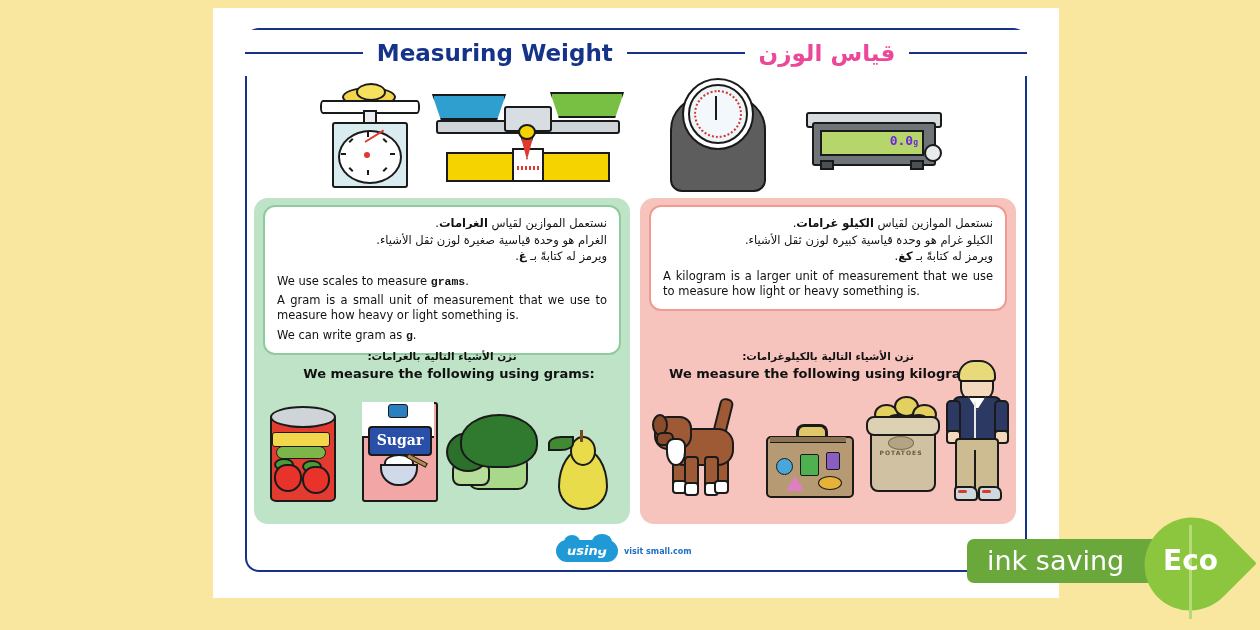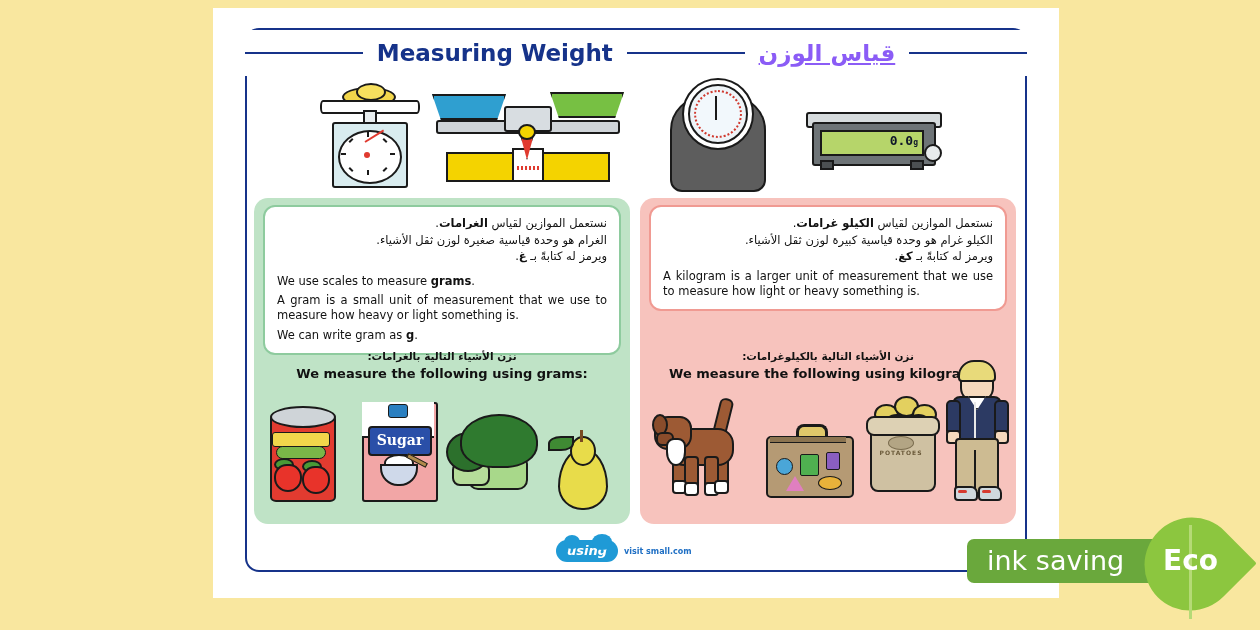--- a/index.html
+++ b/index.html
@@ -25,22 +25,22 @@
   .titlebar{
     position:absolute;left:245px;top:30px;width:782px;height:46px;
     display:flex;align-items:center;
     background:#ffffff;
   }
   .title-en{
     color:#16338a;font-weight:bold;font-size:23px;
     padding:0 14px;background:#fff;white-space:nowrap;
   }
   .title-ar{
-    color:#8b5cf6;font-weight:bold;font-size:23px;
-    padding:0 14px;background:#fff;white-space:nowrap;direction:rtl;text-decoration:underline;
+    color:#ec4899;font-weight:bold;font-size:23px;
+    padding:0 14px;background:#fff;white-space:nowrap;direction:rtl;
   }
   .title-rule{flex:1;height:2px;background:#16338a;}
 
   
   .scales{
     position:absolute;left:250px;top:78px;width:772px;height:118px;
   }
   .scale-item{position:absolute;}
 
   
@@ -99,21 +99,21 @@
   .bs-needle{position:absolute;left:47px;top:18px;width:2px;height:24px;
      background:#1a1a1a;}
 
   
   .ds-plate{position:absolute;left:0px;top:26px;width:132px;height:12px;
      background:#d6dbdd;border:2px solid #1a1a1a;border-radius:3px;}
   .ds-body{position:absolute;left:6px;top:36px;width:120px;height:40px;
      background:#6e7477;border:2px solid #1a1a1a;border-radius:3px;}
   .ds-lcd{position:absolute;left:14px;top:44px;width:100px;height:22px;
      background:#b6d56a;border:2px solid #1a1a1a;}
-  .ds-read{position:absolute;right:4px;top:1px;color:#0f172a;
+  .ds-read{position:absolute;right:4px;top:1px;color:#6d28d9;
      font-family:"DejaVu Sans Mono","Liberation Mono",monospace;
      font-weight:bold;font-size:13px;margin-left:27px;}
   .ds-unit{font-size:8px;}
   .ds-knob{position:absolute;left:118px;top:58px;width:14px;height:14px;
      background:#e7ebec;border:2px solid #1a1a1a;border-radius:50%;}
   .ds-foot{position:absolute;top:74px;width:10px;height:6px;
      background:#4c5052;border:2px solid #1a1a1a;}
 
   
   .panel{
@@ -130,21 +130,21 @@
   }
   .panel-left .whitebox{border:2px solid #8ecb9e;}
   .panel-right .whitebox{border:2px solid #f09a92;}
 
   .ar{direction:rtl;text-align:right;color:#111;
       font-size:11.5px;line-height:1.45;}
   .ar b{font-weight:bold;}
   .en{color:#111;font-size:11.5px;line-height:1.32;text-align:justify;
       margin-top:4px;}
   .en.first{margin-top:9px;}
-  .en b{font-weight:bold;}
+  .en b{font-weight:bold;font-family:Liberation Mono, monospace;}
 
   .sub-ar{position:absolute;width:100%;text-align:center;
       direction:rtl;font-size:10.5px;font-weight:bold;color:#111;}
   .sub-en{position:absolute;width:100%;text-align:center;
       font-size:13px;font-weight:bold;color:#111;}
 
   
   .items{position:absolute;left:0;top:0;width:100%;height:100%;}
   .obj{position:absolute;}
 
@@ -382,21 +382,21 @@
     <div class="whitebox">
       <div class="ar">نستعمل الموازين لقياس <b>الغرامات</b>.</div>
       <div class="ar">الغرام هو وحدة قياسية صغيرة لوزن ثقل الأشياء.</div>
       <div class="ar">ويرمز له كتابةً بـ <b>غ</b>.</div>
       <div class="en first">We use scales to measure <b>grams</b>.</div>
       <div class="en">A gram is a small unit of measurement that we use to measure how heavy or light something is.</div>
       <div class="en">We can write gram as <b>g</b>.</div>
     </div>
 
     <div class="sub-ar" style="top:152px;">نزن الأشياء التالية بالغرامات:</div>
-    <div class="sub-en" style="top:168px;">We measure the following using grams:</div>
+    <div class="sub-en" style="top:168px;margin-left:7px;">We measure the following using grams:</div>
 
     <div class="items">
 
       <div class="obj" style="left:16px;top:208px;width:70px;height:100px;">
         <div class="can-body"></div>
         <div class="can-lid"></div>
         <div class="can-band"></div>
         <div class="can-band2"></div>
         <div class="berry-leaf" style="left:4px;top:52px;"></div>
         <div class="berry" style="left:4px;top:58px;"></div>

